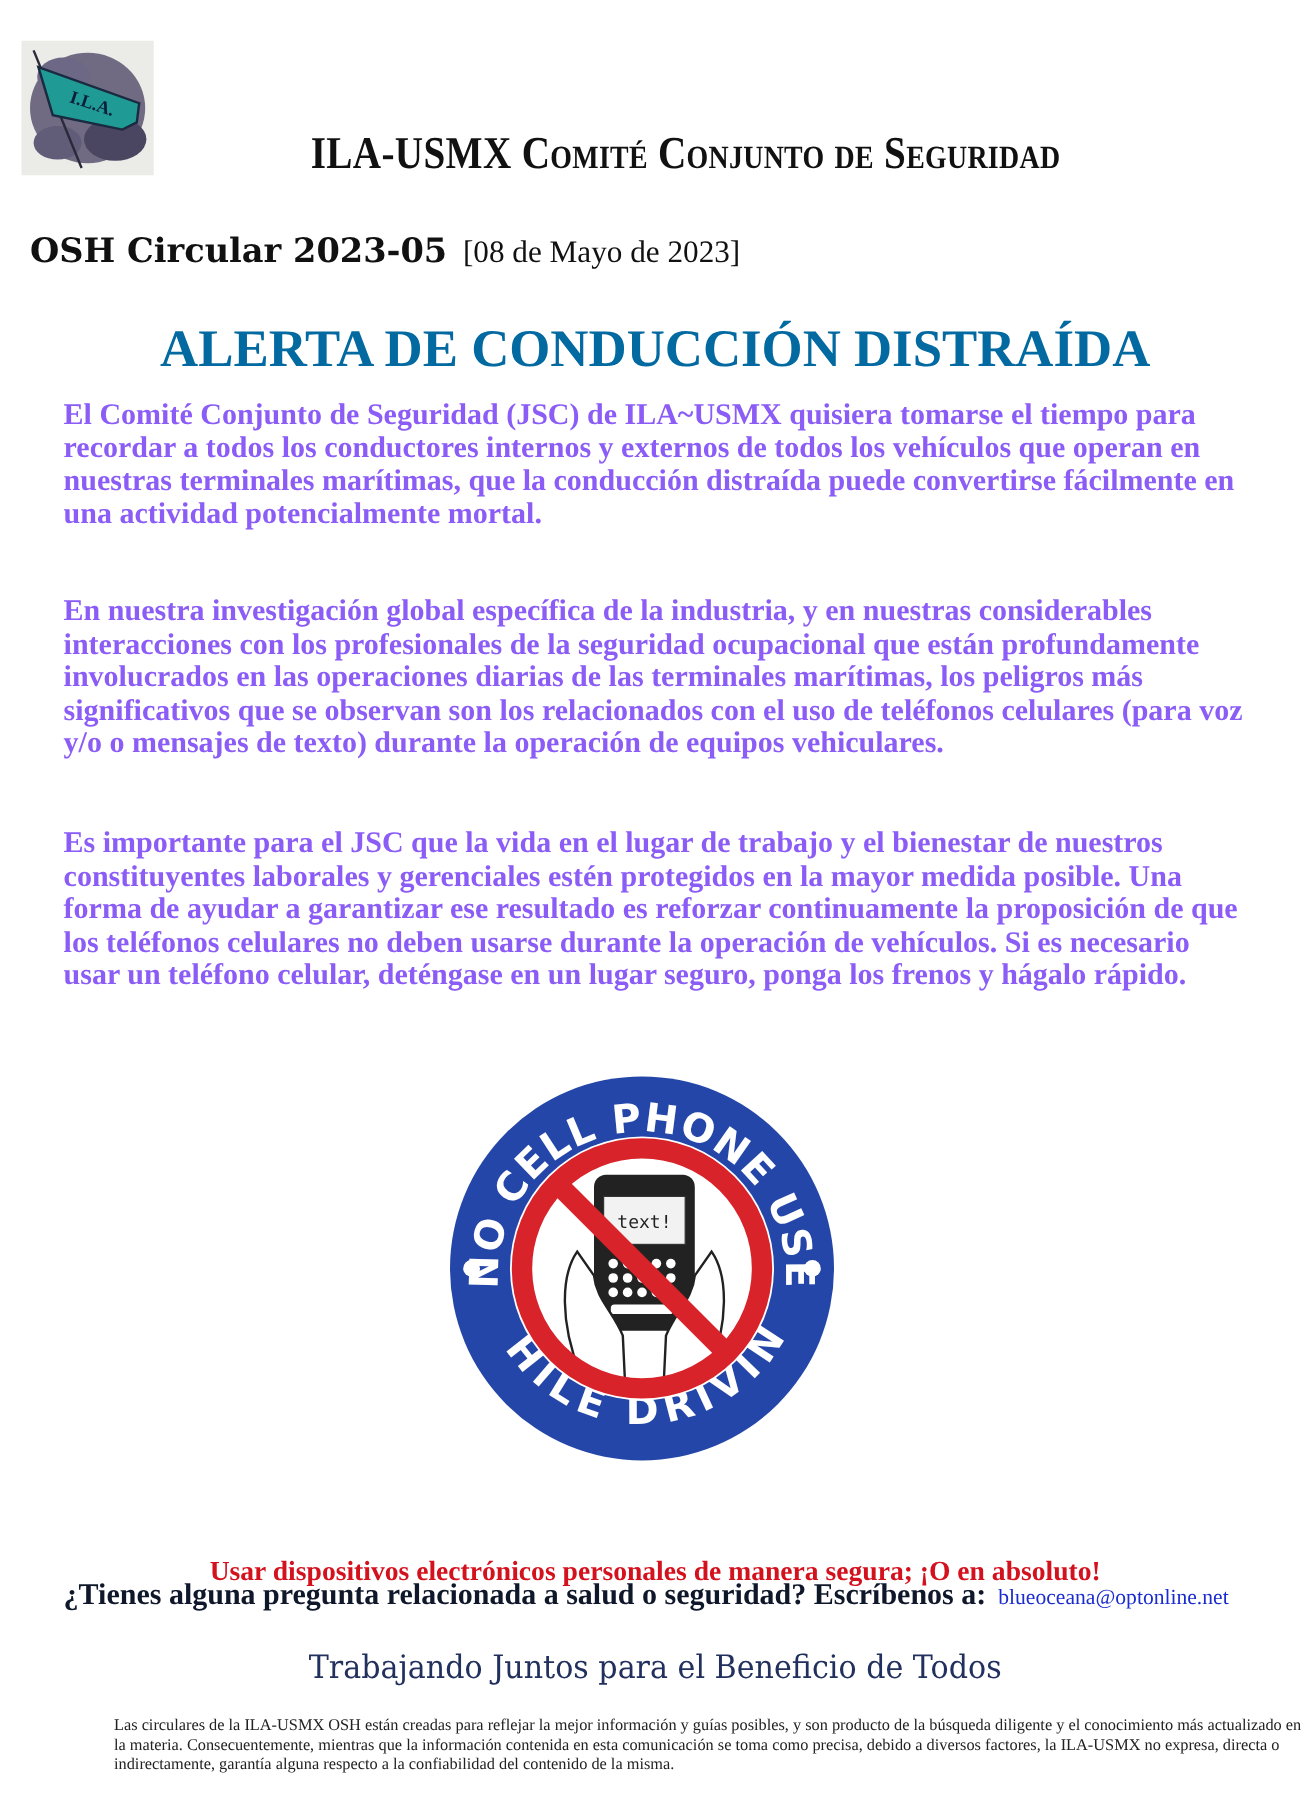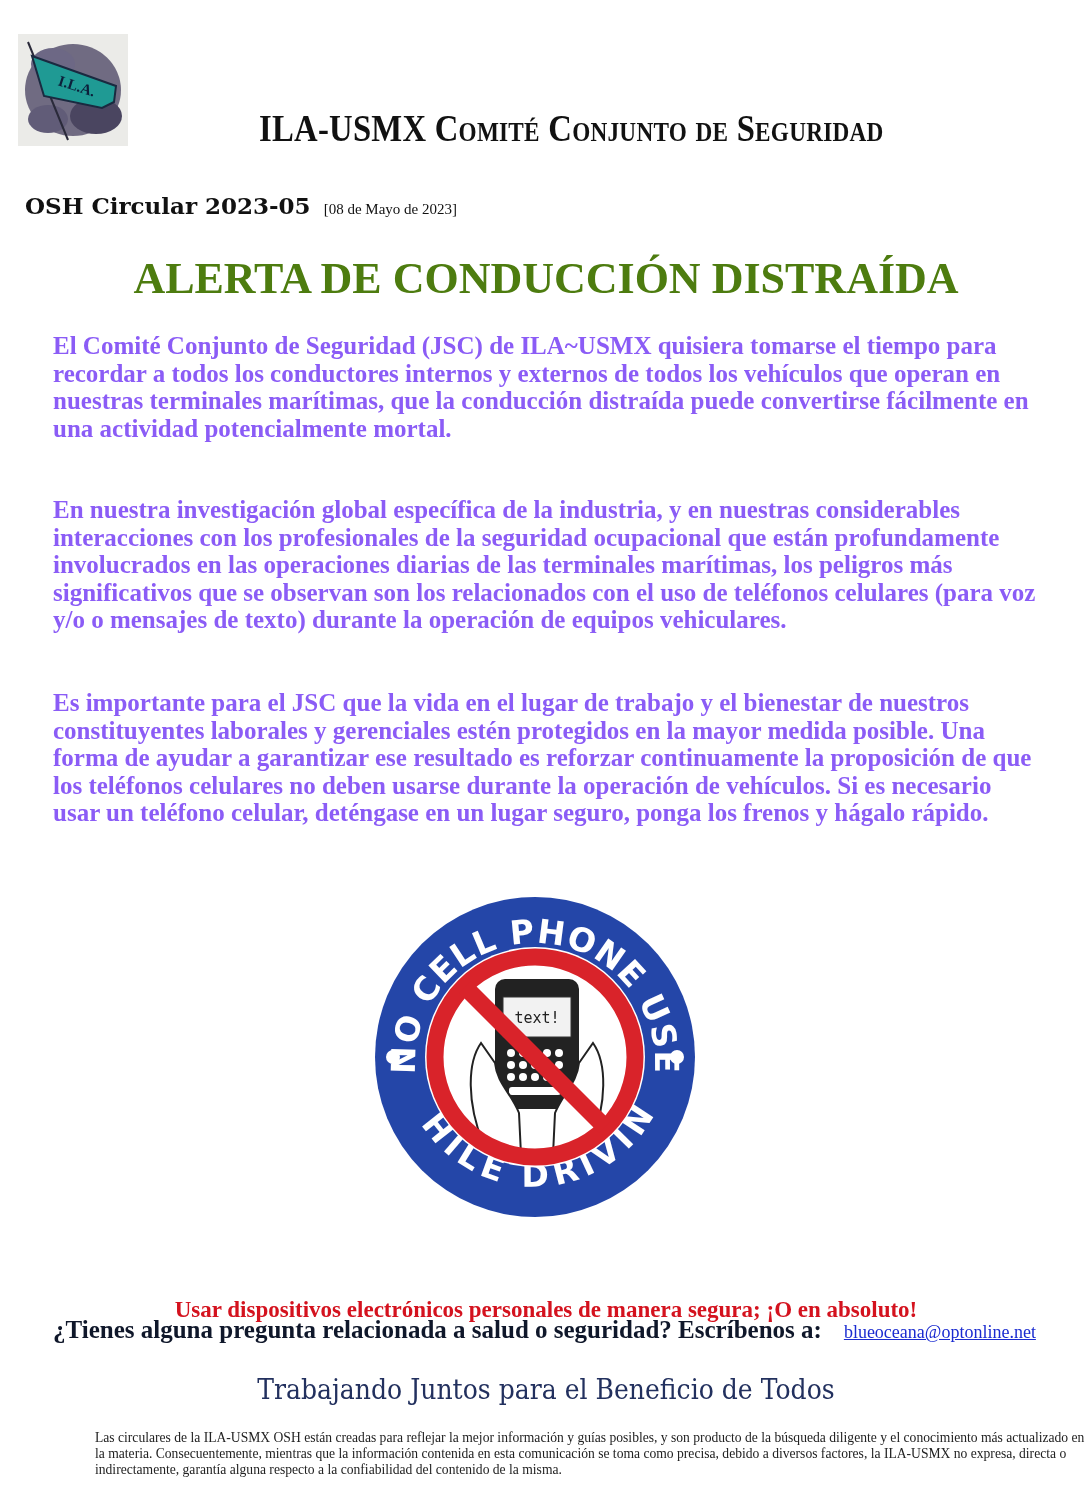--- a/index.html
+++ b/index.html
@@ -8,37 +8,37 @@
   .header { position: absolute; left: 18px; top: 34px; width: 1074px; height: 120px; }
   .logo-ila { position: absolute; left: 0; top: 0; width: 110px; height: 112px; background: #e9e9e6; }
   .logo-usmx { position: absolute; left: 112px; top: 0; width: 115px; height: 112px; background: #1b8a8c; }
   .logo-usmx .row { position: absolute; left: 8px; width: 100px; color: #fff; font-family: "Liberation Sans", sans-serif; font-weight: bold; font-size: 62px; line-height: 52px; letter-spacing: -2px; transform: scaleX(0.92); transform-origin: left; }
   .logo-usmx .r1 { top: 0px; }
   .logo-usmx .r2 { top: 56px; }
 
   .org-title { position: absolute; left: 241px; top: 72px; font-family: "Liberation Serif", serif; font-weight: bold; font-size: 38px; line-height: 44px; color: #111; font-variant: small-caps; letter-spacing: 0.3px; transform: scaleX(0.86); transform-origin: left; white-space: nowrap; }
 
   .circular { position: absolute; left: 25px; top: 192px; white-space: nowrap; }
-  .circular .code { font-family: "DejaVu Serif", serif; font-weight: bold; font-size: 23px; }
-  .circular .date { font-family: "Liberation Serif", serif; font-size: 15px; margin-left: 8px; }
+  .circular .code { font-family: "DejaVu Serif", serif; font-weight: bold; font-size: 28px; }
+  .circular .date { font-family: "Liberation Serif", serif; font-size: 26px; margin-left: 8px; }
 
-  .alert-title { position: absolute; left: 0; width: 1092px; top: 252px; text-align: center; font-family: "Liberation Serif", serif; font-weight: bold; font-size: 44px; line-height: 54px; color: #4d7c0f; white-space: nowrap; }
+  .alert-title { position: absolute; left: 0; width: 1092px; top: 264px; text-align: center; font-family: "Liberation Serif", serif; font-weight: bold; font-size: 44px; line-height: 54px; color: #0369a1; white-space: nowrap; }
 
   .body-text { position: absolute; left: 53px; width: 990px; font-family: "Liberation Serif", serif; font-weight: bold; font-size: 25px; line-height: 27.5px; color: #8b5cf6; }
   .p1 { top: 332px; }
   .p2 { top: 496px; }
   .p3 { top: 689px; }
 
   .sign { position: absolute; left: 371px; top: 893px; width: 328px; height: 328px; }
 
   .slogan { position: absolute; left: 0; width: 1092px; top: 1262px; text-align: center; font-family: "Liberation Serif", serif; font-weight: bold; font-size: 23px; color: #d4121e; white-space: nowrap; margin-top: 35px; }
 
   .contact { position: absolute; left: 53px; top: 1316px; white-space: nowrap; font-family: "Liberation Serif", serif; }
   .contact .q { font-weight: bold; font-size: 25px; color: #0f172a; }
-  .contact .email { font-size: 18px; color: #1a2bd0; text-decoration: underline; margin-left: 18px; cursor: pointer; }
+  .contact .email { font-size: 18px; color: #1a2bd0; margin-left: 6px; cursor: pointer; }
 
   .tagline { position: absolute; left: 0; width: 1092px; top: 1374px; text-align: center; font-family: "DejaVu Serif", serif; font-size: 27px; color: #22305e; white-space: nowrap; transform: scaleX(0.93); }
 
   .disclaimer { position: absolute; left: 53px; width: 1000px; top: 1430px; font-family: "Liberation Serif", serif; font-size: 13.6px; line-height: 16px; color: #222; margin-left: 42px; }
 </style>
 </head>
 <body>
 
 <div class="header">
   <div class="logo-ila">

